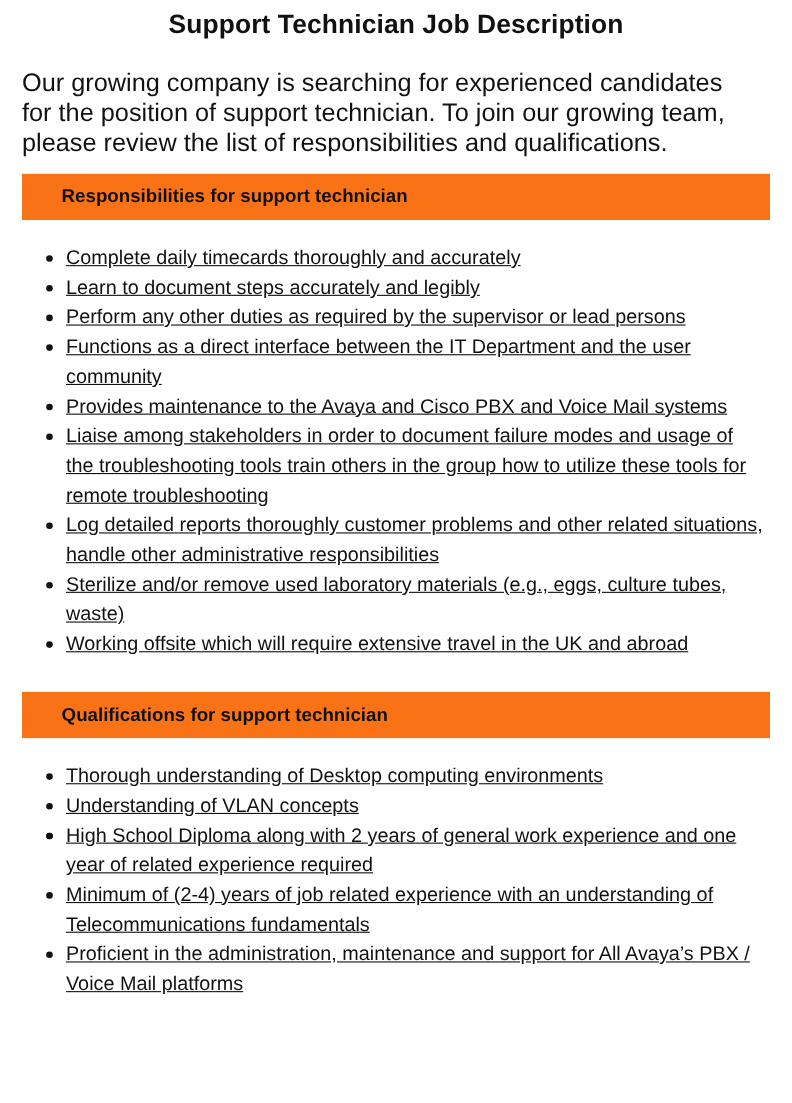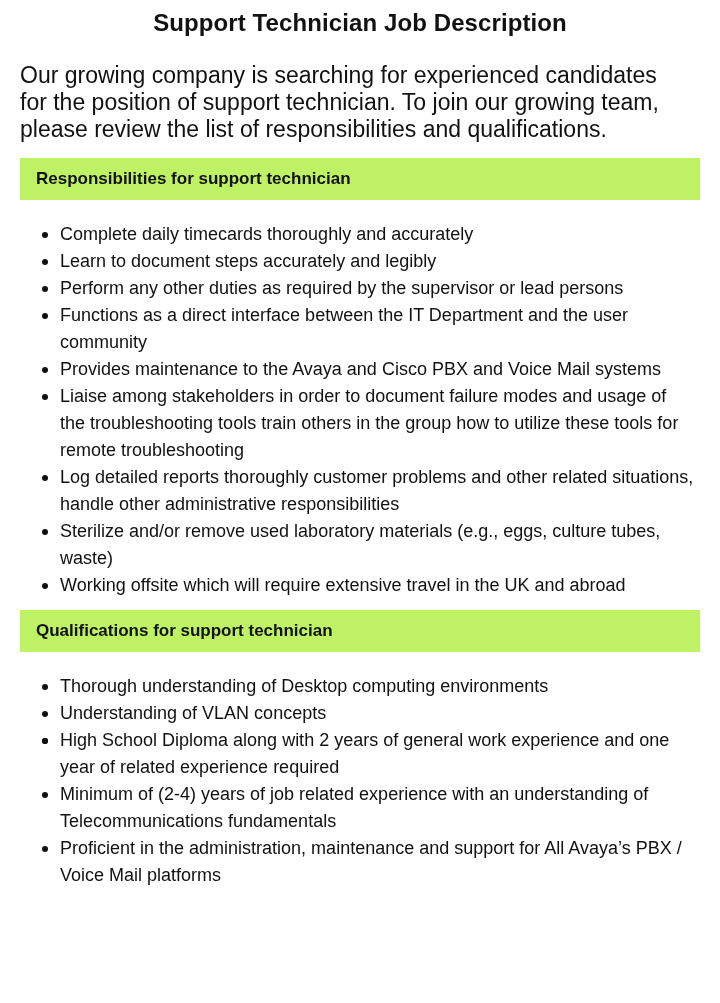--- a/index.html
+++ b/index.html
@@ -26,33 +26,34 @@
       line-height: 42px;
       letter-spacing: 0.1px;
     }
     .intro {
       font-size: 23px;
       line-height: 27px;
       margin: 18px 0 15px 0;
       padding-right: 20px;
     }
     .section-header {
-      background: #bef264;
+      background: #f97316;
       height: 42px;
       display: flex;
       align-items: center;
-      padding-left: 16px;
+      padding-left: 36px;
       font-size: 17px;
       font-weight: bold;
       margin: 0;
     }
     .list {
       list-style: none;
       margin: 21px 0 0 0;
       padding: 0;
+      text-decoration: underline;
     }
     .list-item {
       position: relative;
       font-size: 18px;
       line-height: 27px;
       padding-left: 40px;
       padding-right: 6px;
     }
     .bullet {
       position: absolute;
@@ -60,21 +61,21 @@
       top: 11px;
       width: 6px;
       height: 6px;
       border-radius: 50%;
       background: #111111;
     }
     .section {
       margin-bottom: 0;
     }
     .section + .section {
-      margin-top: 11px;
+      margin-top: 30px;
     }
   </style>
 </head>
 <body>
 
 <div class="page">
   <h1 class="title">Support Technician Job Description</h1>
   <p class="intro">Our growing company is searching for experienced candidates for the position of support technician. To join our growing team, please review the list of responsibilities and qualifications.</p>
 
   <div class="section">

